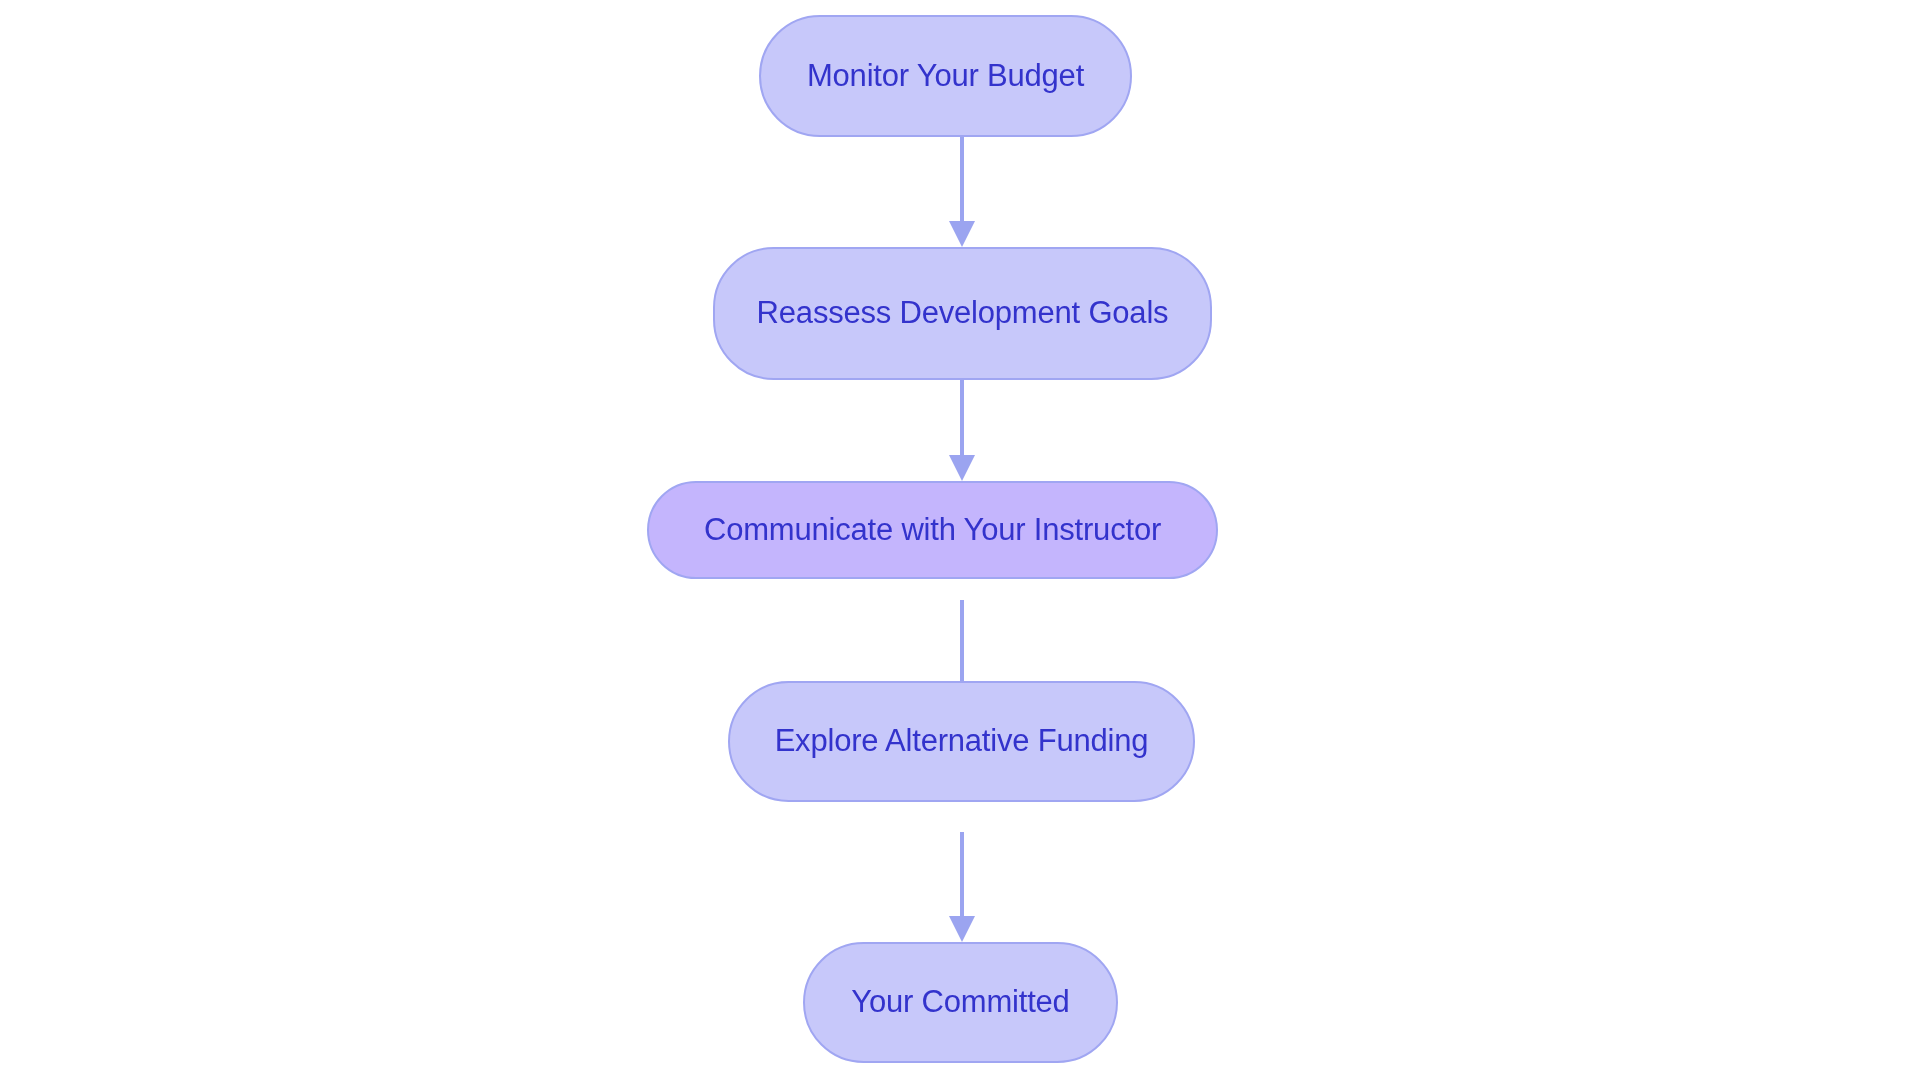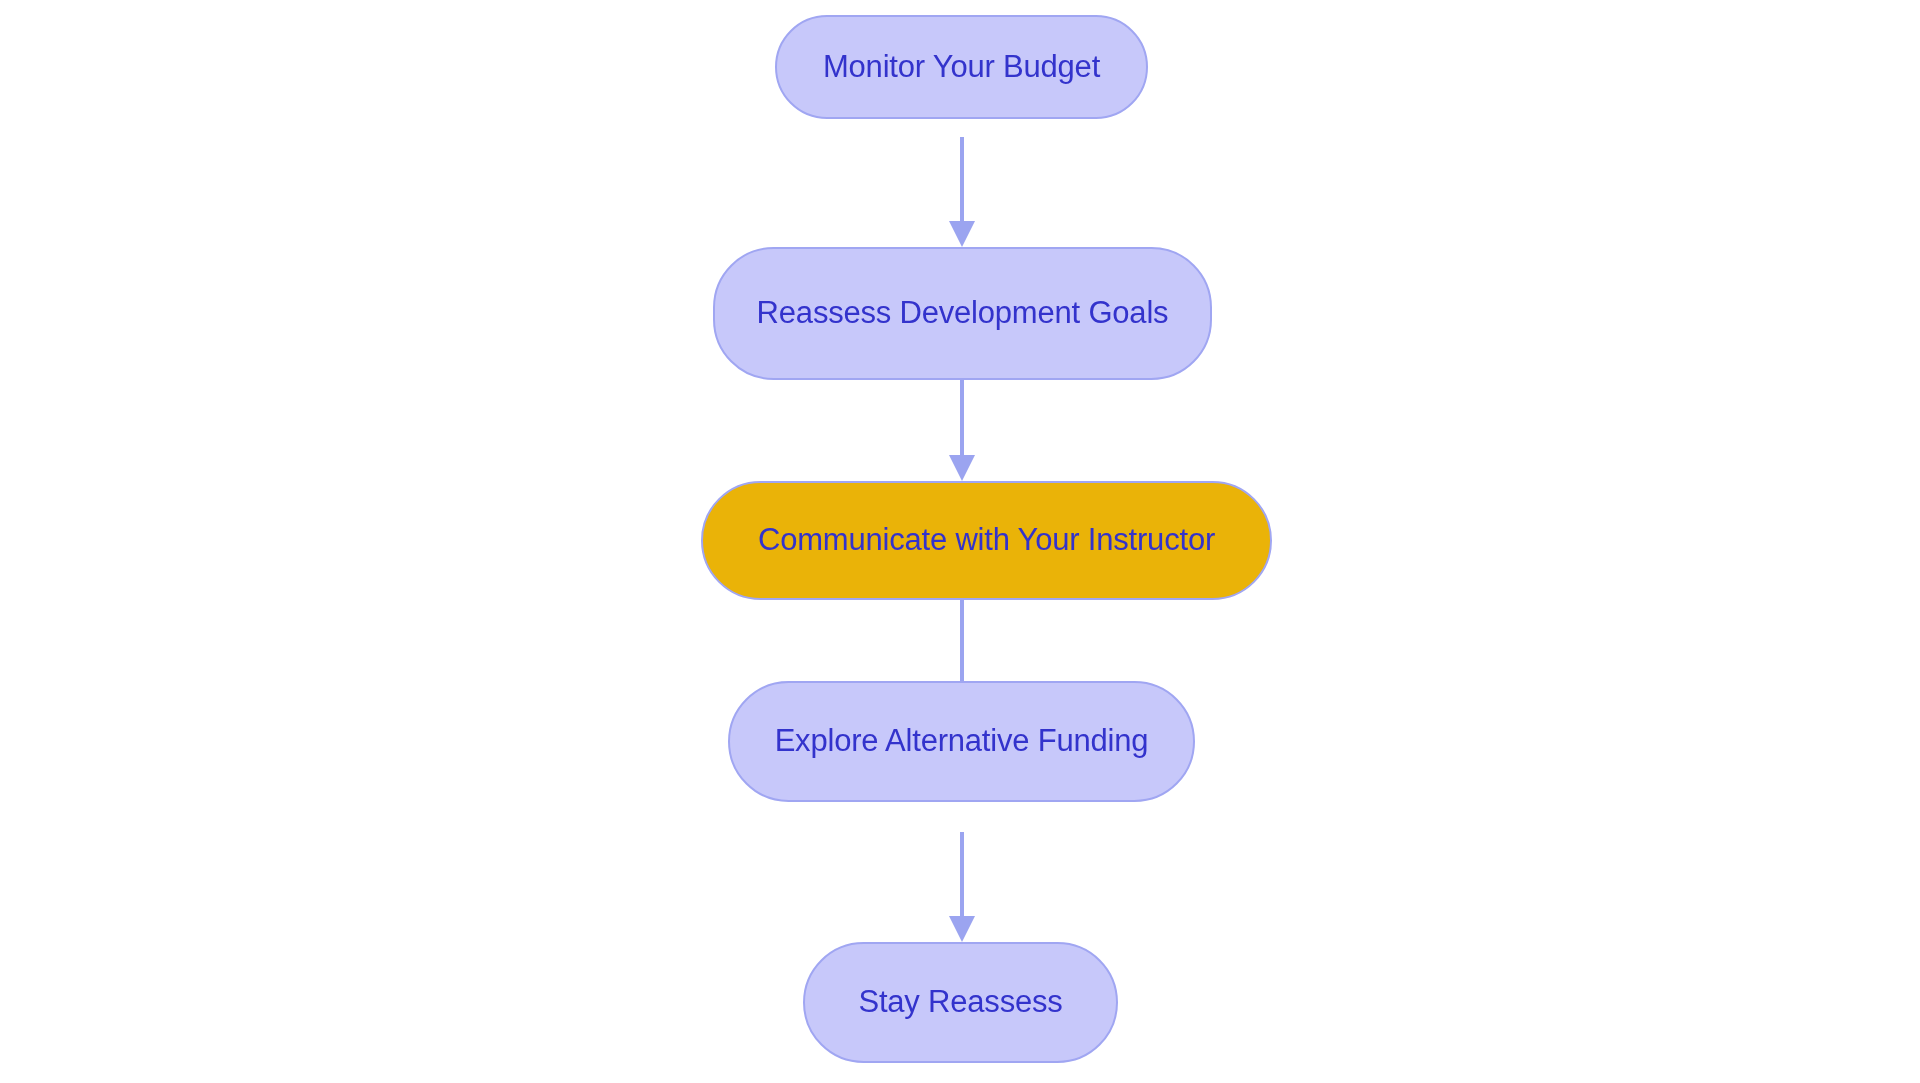--- a/index.html
+++ b/index.html
@@ -61,33 +61,33 @@
         <polygon points="949,221 975,221 962,247" fill="#9ba4f0"></polygon>
         <line x1="962" y1="368" x2="962" y2="456" stroke="#9ba4f0" stroke-width="4"></line>
         <polygon points="949,455 975,455 962,481" fill="#9ba4f0"></polygon>
         <line x1="962" y1="600" x2="962" y2="686" stroke="#9ba4f0" stroke-width="4"></line>
         <polygon points="949,685 975,685 962,711" fill="#9ba4f0"></polygon>
         <line x1="962" y1="832" x2="962" y2="917" stroke="#9ba4f0" stroke-width="4"></line>
         <polygon points="949,916 975,916 962,942" fill="#9ba4f0"></polygon>
       </g>
   </svg>
 
-  <div class="flow-node" style="left: 775px; top: 15px; width: 373px; height: 104px; background: rgb(199, 200, 250); border-color: rgb(160, 166, 242); border-width: 2px; border-radius: 61px;">
+  <div class="flow-node" style="left: 759px; top: 15px; width: 373px; height: 122px; background: rgb(199, 200, 250); border-color: rgb(160, 166, 242); border-width: 2px; border-radius: 61px;">
     <span class="flow-node-label" style="color: rgb(51, 51, 204);">Monitor Your Budget</span>
   </div>
 
   <div class="flow-node" style="left: 713px; top: 247px; width: 499px; height: 133px; background: rgb(199, 200, 250); border-color: rgb(160, 166, 242); border-width: 2px; border-radius: 60.5px;">
     <span class="flow-node-label" style="color: rgb(51, 51, 204);">Reassess Development Goals</span>
   </div>
 
-  <div class="flow-node" style="left: 701px; top: 481px; width: 571px; height: 119px; background: #eab308; border-color: rgb(160, 166, 242); border-width: 2px; border-radius: 59.5px;">
+  <div class="flow-node" style="left: 647px; top: 481px; width: 571px; height: 98px; background: #c4b5fd; border-color: rgb(160, 166, 242); border-width: 2px; border-radius: 59.5px;">
     <span class="flow-node-label" style="color: rgb(51, 51, 204);">Communicate with Your Instructor</span>
   </div>
 
   <div class="flow-node" style="left: 728px; top: 681px; width: 467px; height: 121px; background: rgb(199, 200, 250); border-color: rgb(160, 166, 242); border-width: 2px; border-radius: 60.5px;">
     <span class="flow-node-label" style="color: rgb(51, 51, 204);">Explore Alternative Funding</span>
   </div>
 
   <div class="flow-node" style="left: 803px; top: 942px; width: 315px; height: 121px; background: rgb(199, 200, 250); border-color: rgb(160, 166, 242); border-width: 2px; border-radius: 60.5px;">
-    <span class="flow-node-label" style="color: rgb(51, 51, 204);">Stay Reassess</span>
+    <span class="flow-node-label" style="color: rgb(51, 51, 204);">Your Committed</span>
   </div>
 
 </div>
 
 </body></html>

